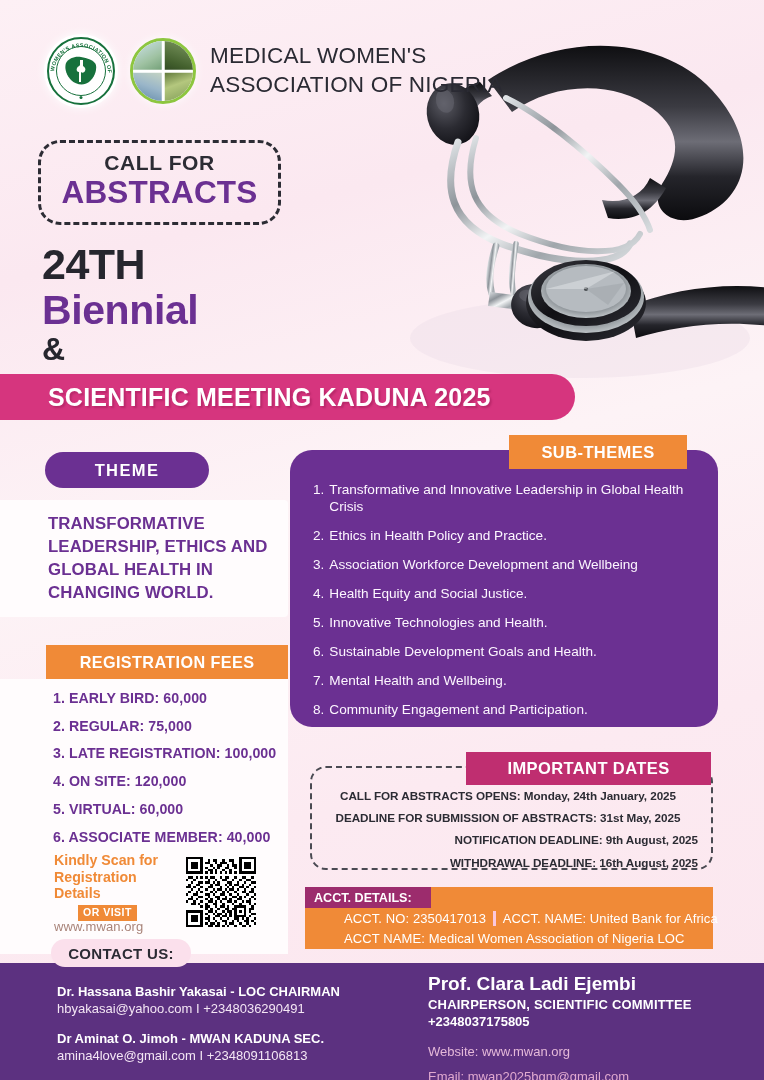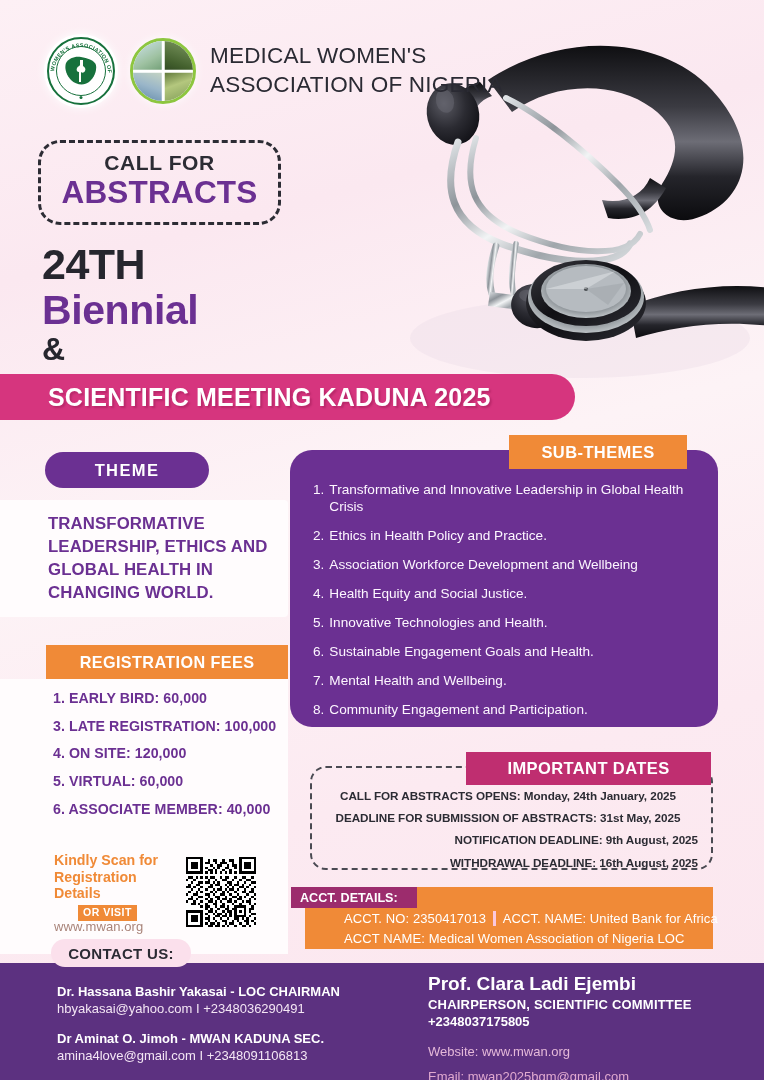--- a/index.html
+++ b/index.html
@@ -253,21 +253,21 @@
   .dates-lines .d.l1 { text-align: center; }
   .dates-lines .d.l2 { text-align: center; }
 
   
   .acct-panel {
     position: absolute; left: 305px; top: 887px;
     width: 408px; height: 62px;
     background: #f08a37;
   }
   .acct-tab {
-    position: absolute; left: 291px; top: 887px;
+    position: absolute; left: 305px; top: 887px;
     width: 126px; height: 21px;
     background: #9c2c6d;
     display: flex; align-items: center;
   }
   .acct-tab span { margin-left: 9px; font-size: 12.6px; font-weight: 700; color: #fff; }
   .acct-line1 {
     position: absolute; left: 344px; top: 911px;
     font-size: 13px; color: #fff; letter-spacing: .1px;
     display: flex; align-items: center; gap: 7px;
   }
@@ -465,38 +465,39 @@
     <div class="sub-item">
       <span class="num">4.</span>
       <span class="txt">Health Equity and Social Justice.</span>
     </div>
     <div class="sub-item">
       <span class="num">5.</span>
       <span class="txt">Innovative Technologies and Health.</span>
     </div>
     <div class="sub-item">
       <span class="num">6.</span>
-      <span class="txt">Sustainable Engagement Goals and Health.</span>
+      <span class="txt">Sustainable Development Goals and Health.</span>
     </div>
     <div class="sub-item">
       <span class="num">7.</span>
       <span class="txt">Mental Health and Wellbeing.</span>
     </div>
     <div class="sub-item">
       <span class="num">8.</span>
       <span class="txt">Community Engagement and Participation.</span>
     </div>
   </div>
 
   <div class="reg-panel"></div>
   <div class="reg-tab">
     <span>REGISTRATION FEES</span>
   </div>
   <div class="reg-list">
     <div class="reg-item">1. EARLY BIRD: 60,000</div>
+    <div class="reg-item">2. REGULAR: 75,000</div>
     <div class="reg-item">3. LATE REGISTRATION: 100,000</div>
     <div class="reg-item">4. ON SITE: 120,000</div>
     <div class="reg-item">5. VIRTUAL: 60,000</div>
     <div class="reg-item">6. ASSOCIATE MEMBER: 40,000</div>
   </div>
 
   <div class="qr-text">
     <span>Kindly Scan for Registration Details</span>
     <span class="or-visit">OR VISIT</span>
   </div>

